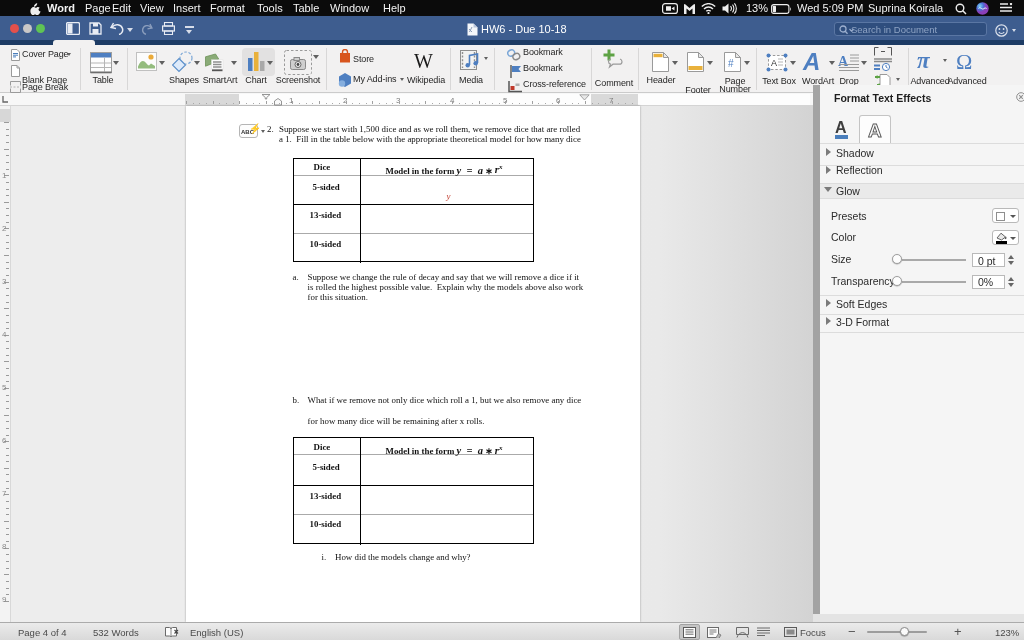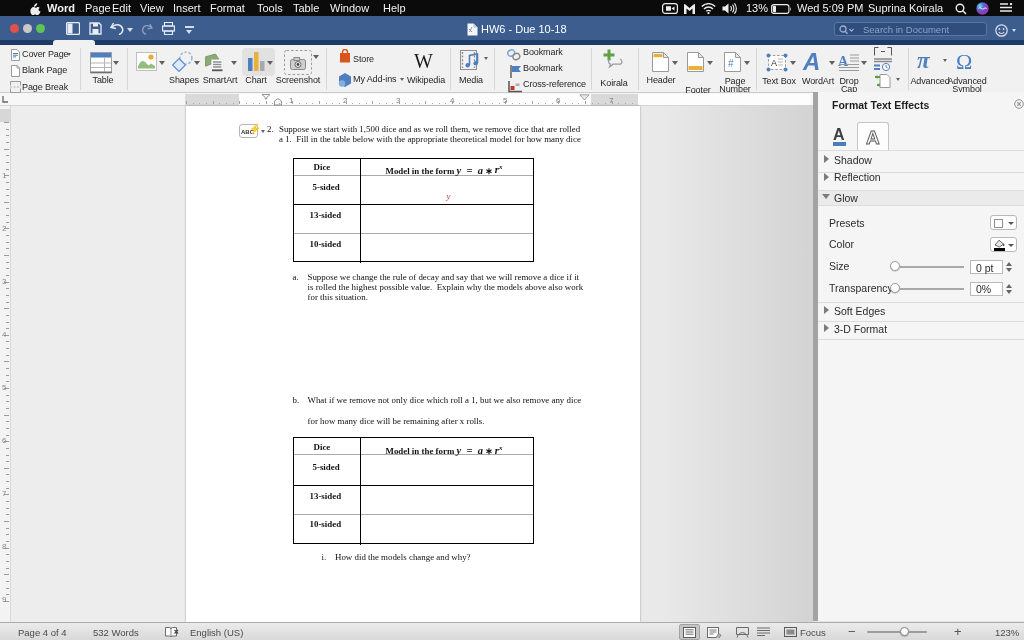--- a/index.html
+++ b/index.html
@@ -32,21 +32,21 @@
   .rnum { position:absolute; top:1.5px; font-size:8px; color:#7a7a7a; }
 
   
   #docarea { left:0; top:106px; width:813px; height:516px; background:linear-gradient(to right,#ededed 0px,#ededed 180px,#e9e9e9 660px,#d3d3d3 813px); }
   #vruler { position:absolute; left:0; top:0; width:11px; height:516px; background:#f3f3f3; border-right:1px solid #d8d8d8; }
   #page { position:absolute; left:186px; top:0; width:454px; height:516px; background:#ffffff; box-shadow:0 0 2px rgba(0,0,0,.35); }
   .doc { position:absolute; font-family:"Liberation Serif", serif; font-size:8.9px; color:#111; line-height:10px; white-space:nowrap; }
   .tline { position:absolute; left:0; width:100%; background:#000; height:1px; }
 
   
-  #panel { left:813px; top:92px; width:211px; height:529px; background:#f5f5f5; border-left:5px solid #a3a3a3; font-size:10.5px; color:#2b2b2b; }
+  #panel { left:813px; top:85px; width:211px; height:529px; background:#f5f5f5; border-left:7px solid #a3a3a3; font-size:10.5px; color:#2b2b2b; }
   .psep { position:absolute; left:0; width:211px; height:1px; background:#dcdcdc; }
   .ptri { position:absolute; width:0; height:0; }
   .tri-r { border-top:4px solid transparent; border-bottom:4px solid transparent; border-left:5px solid #7b7b7b; }
   .tri-d { border-left:4px solid transparent; border-right:4px solid transparent; border-top:5px solid #7b7b7b; }
 
   
   #statusbar { left:0; top:622px; width:1024px; height:18px; background:linear-gradient(#ebebeb,#d9d9d9); border-top:1px solid #ababab; font-size:9.5px; color:#4a4a4a; }
   #statusbar .si { position:absolute; top:4px; white-space:nowrap; }
 </style>
 </head>
@@ -148,21 +148,21 @@
       <path d="M6.5 0.5 l4 4 h-4 z" fill="#b9c6dc"></path>
       <path d="M2 6 l3 3 M5 4 l-2.5 5" stroke="#8a9cb8" stroke-width="1"></path>
     </svg>
     <span class="abs" style="left:481px;top:7px;color:#fff;font-size:11px;">HW6 - Due 10-18</span>
     <div class="abs" style="left:834px;top:6px;width:153px;height:14px;background:#2f4e7e;border:1px solid #5a76a3;border-radius:3px;">
       <svg style="position:absolute;left:4px;top:2px;" width="16" height="10" viewBox="0 0 16 10">
         <circle cx="4" cy="4" r="3" fill="none" stroke="#9db0cf" stroke-width="1.3"></circle>
         <path d="M6.2 6.2 L8.5 8.7" stroke="#9db0cf" stroke-width="1.3"></path>
         <path d="M10.5 4 l2 2.2 l2-2.2" fill="none" stroke="#9db0cf" stroke-width="1.2"></path>
       </svg>
-      <span style="position:absolute;left:28px;top:1px;font-size:9.5px;color:#8ea3c4;">Search in Document</span>
+      <span style="position:absolute;left:16px;top:1px;font-size:9.5px;color:#8ea3c4;">Search in Document</span>
     </div>
     <svg class="abs" style="left:995px;top:8px;" width="13" height="13" viewBox="0 0 13 13">
       <circle cx="6.5" cy="6.5" r="5.7" fill="none" stroke="#dbe1ec" stroke-width="1.2"></circle>
       <circle cx="4.4" cy="5" r="0.9" fill="#dbe1ec"></circle>
         <circle cx="8.6" cy="5" r="0.9" fill="#dbe1ec"></circle>
       <path d="M3.8 8 C5 10 8 10 9.2 8" fill="none" stroke="#dbe1ec" stroke-width="1.1"></path>
     </svg>
     <div class="caret" style="left:1012px;top:13px;border-top-color:#d7dde9;border-left-width:2.5px;border-right-width:2.5px;border-top-width:3.5px;"></div>
   </div>
   <div class="abs" id="tabstrip"></div>
@@ -178,21 +178,21 @@
       <path d="M1.5 0.5 h5.5 l2.5 2.5 v8.5 h-8 z" fill="#fff" stroke="#9a9a9a"></path>
       <path d="M7 0.5 v2.5 h2.5" fill="none" stroke="#9a9a9a"></path>
     </svg>
     <svg class="abs" style="left:10px;top:36px;" width="11" height="12" viewBox="0 0 11 12">
       <path d="M0.5 4.5 v-4 h10 v4" fill="none" stroke="#9a9a9a"></path>
       <path d="M0.5 7.5 v4 h10 v-4" fill="none" stroke="#9a9a9a"></path>
       <path d="M0 6 h11" stroke="#b0b0b0" stroke-dasharray="2 1.5"></path>
     </svg>
     <span class="rsmall" style="left:22px;top:4px;">Cover Page</span>
       <div class="caret" style="left:67px;top:8px;border-top-width:3px;border-left-width:2.5px;border-right-width:2.5px;"></div>
-    <span class="rsmall" style="left:22px;top:20px;">Blank Page</span>
+    <span class="rsmall" style="left:22px;top:30px;">Blank Page</span>
     <span class="rsmall" style="left:22px;top:37px;">Page Break</span>
     <div class="rsep" style="left:80px;"></div>
 
     <svg class="abs" style="left:90px;top:7px;" width="22" height="23" viewBox="0 0 22 23">
       <rect x="0.5" y="0.5" width="21" height="20" fill="#fdfdfd" stroke="#9f9f9f"></rect>
       <rect x="1" y="1" width="20" height="4.5" fill="#4e7fc1"></rect>
       <path d="M1 11 h20 M1 15.5 h20 M14.5 5.5 v14" stroke="#b5b5b5" stroke-width="1"></path>
       <rect x="0.5" y="19.5" width="21" height="1.8" fill="#6e6e6e"></rect>
     </svg>
     <div class="caret" style="left:113px;top:16px;"></div>
@@ -285,21 +285,21 @@
       <rect x="2.5" y="5" width="4" height="4" fill="#c0392b"></rect>
       <rect x="7.5" y="2.5" width="4" height="2.5" fill="#b0b0b0"></rect>
     </svg>
     <span class="rsmall" style="left:523px;top:34px;">Cross-reference</span>
     <div class="rsep" style="left:591px;"></div>
 
     <svg class="abs" style="left:603px;top:4px;" width="20" height="21" viewBox="0 0 20 21">
       <path d="M4.5 0.5 h3 v4 h4 v3 h-4 v4 h-3 v-4 h-4 v-3 h4 z" fill="#5da244"></path>
       <path d="M8 10 q-2.5 0.3 -2.5 2.5 q0 2 2 2.5 l-1 3 l3.5 -2.8 h6.5 q2.5 0 2.5 -2.5 q0 -2.2 -2 -2.7" fill="none" stroke="#9a9a9a" stroke-width="1.2"></path>
     </svg>
-    <span class="rlbl" style="left:614px;top:33px;">Koirala</span>
+    <span class="rlbl" style="left:614px;top:33px;">Comment</span>
     <div class="rsep" style="left:638px;"></div>
 
     <svg class="abs" style="left:652px;top:7px;" width="17" height="20" viewBox="0 0 17 20">
       <path d="M0.5 0.5 h11 l5 5 v14 h-16 z" fill="#fff" stroke="#9a9a9a"></path>
       <path d="M11.5 0.5 l5 5 h-5 z" fill="#e8e8e8" stroke="#9a9a9a"></path>
       <rect x="1.5" y="1.8" width="9" height="3.4" fill="#e9b13c"></rect>
     </svg>
     <div class="caret" style="left:672px;top:16px;"></div>
     <span class="rlbl" style="left:661px;top:30px;">Header</span>
     <svg class="abs" style="left:687px;top:7px;" width="17" height="20" viewBox="0 0 17 20">

